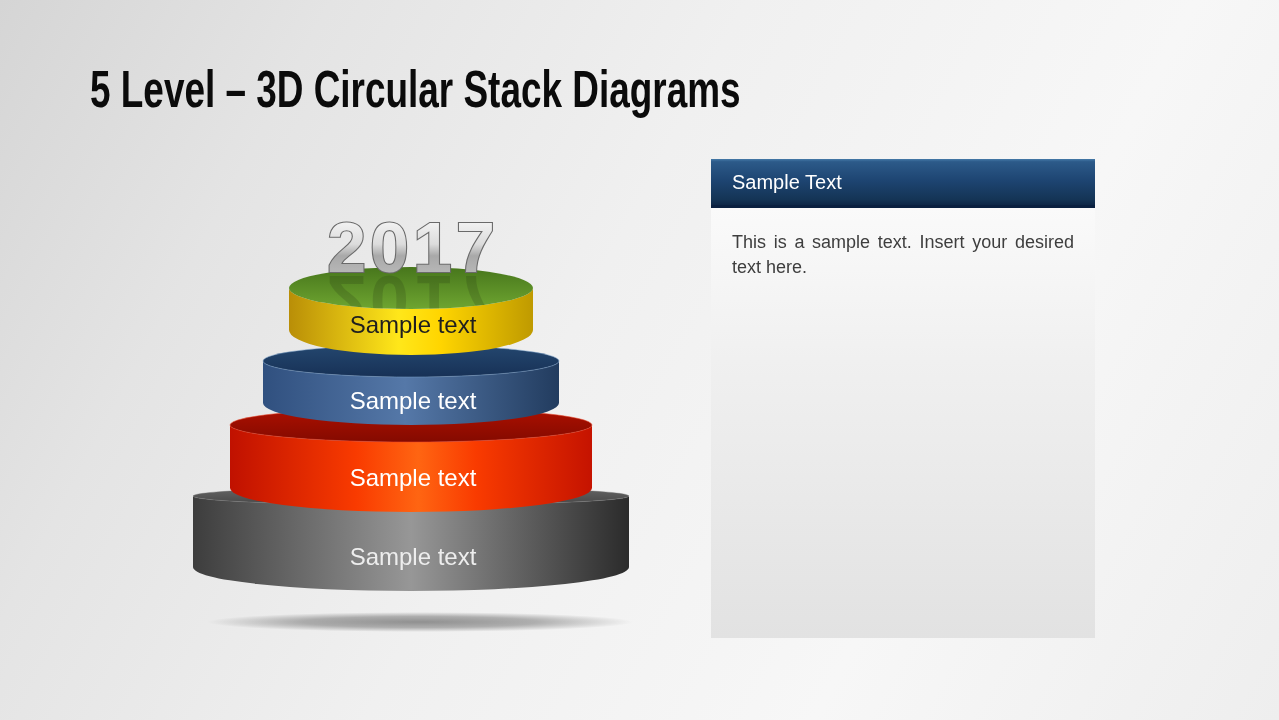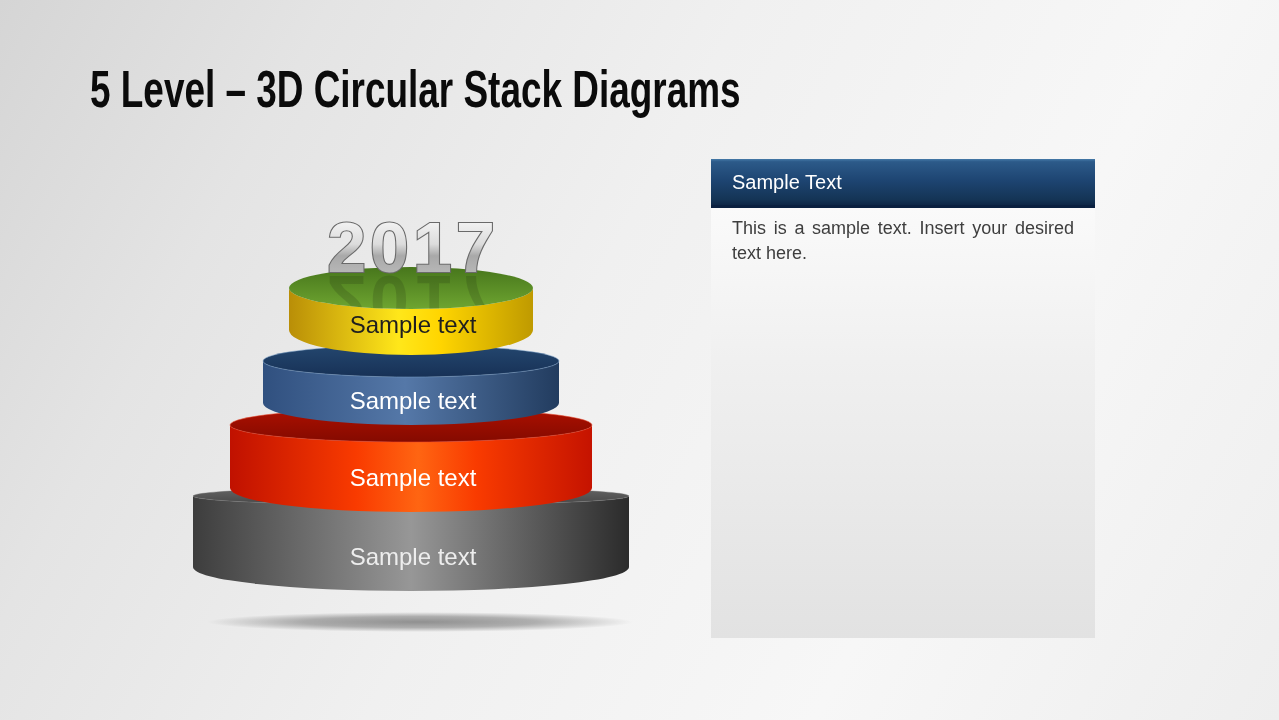--- a/index.html
+++ b/index.html
@@ -70,21 +70,21 @@
     padding: 0 21px;
   }
   .panel-header-title {
     color: #ffffff;
     font-size: 20px;
     font-weight: normal;
   }
   .panel-body {
     height: 430px;
     background: linear-gradient(to bottom, #fafafa 0%, #f0f0f0 35%, #e2e2e2 100%);
-    padding: 8px 21px 0 21px;
+    padding: 22px 21px 0 21px;
   }
   .panel-body-text {
     color: #3e3e3e;
     font-size: 18px;
     line-height: 25px;
     text-align: justify;
   }
 </style>
 </head>
 <body>

